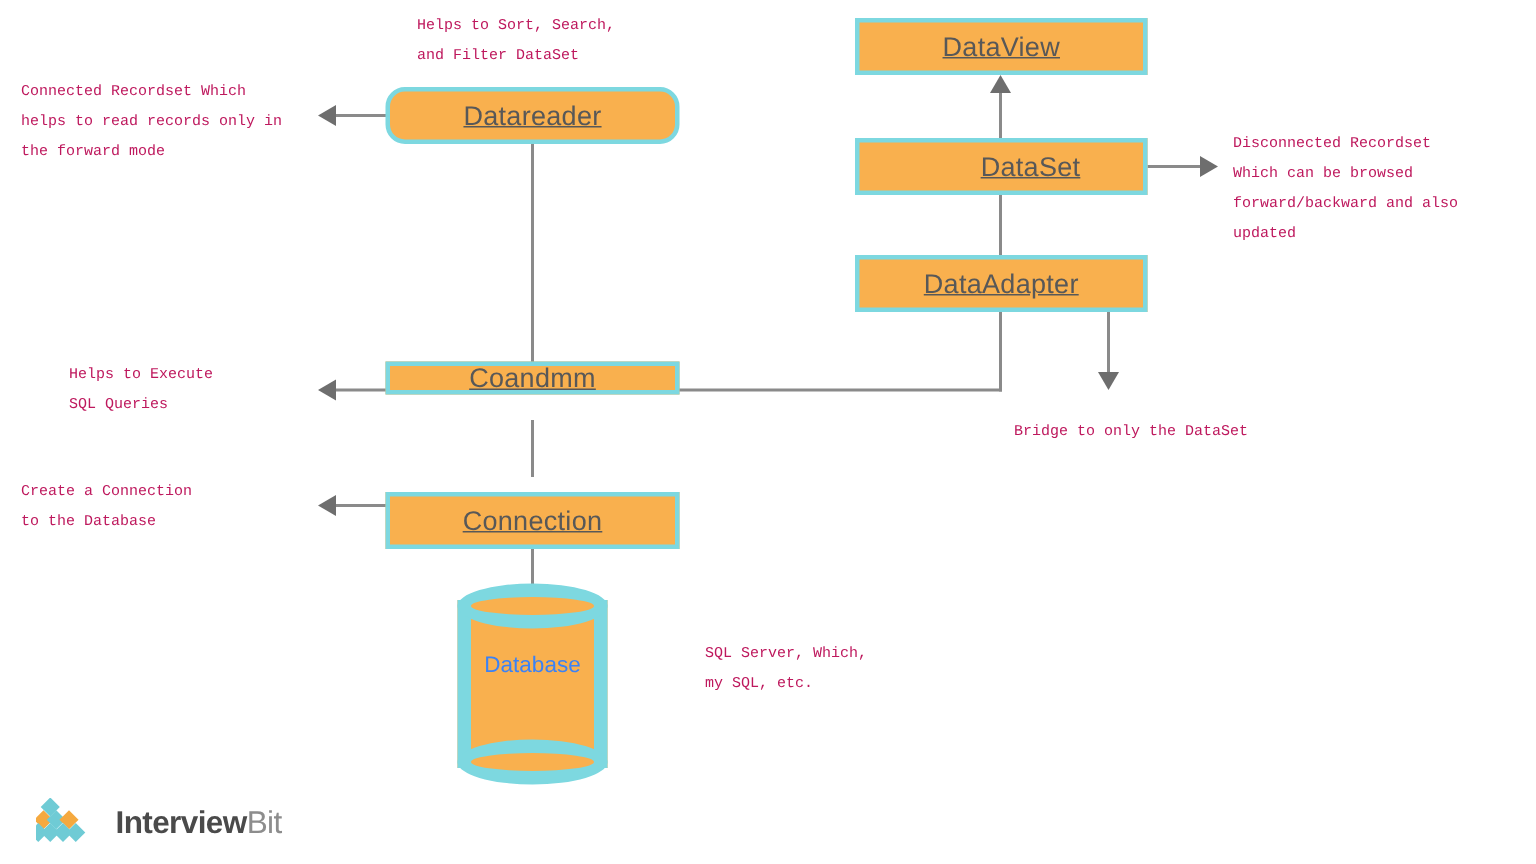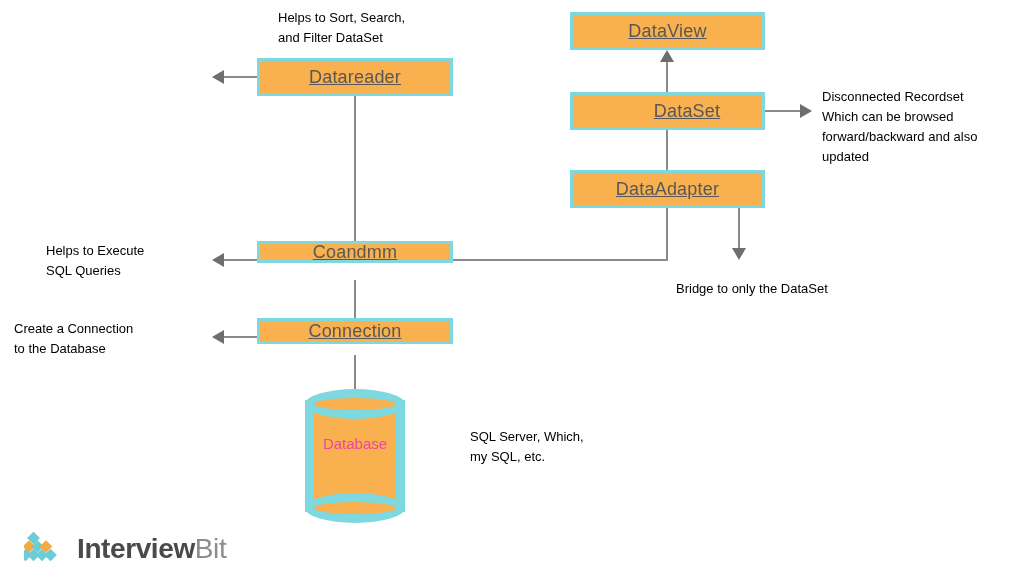--- a/index.html
+++ b/index.html
@@ -33,24 +33,25 @@
     white-space: nowrap;
   }
   .node-label {
     color: #585858;
     font-size: 18px;
     text-decoration: underline;
   }
   
   .note {
     position: absolute;
-    color: #000000;
-    font-size: 13px;
+    color: #be185d;
+    font-size: 10px;
     line-height: 20px;
     white-space: pre-line;
+    font-family: Liberation Mono, monospace;
   }
   
   .line-v {
     position: absolute;
     width: 2px;
     background: #8a8a8a;
   }
   .line-h {
     position: absolute;
     height: 2px;
@@ -121,56 +122,59 @@
     background: #F9B04E;
     border: 9px solid #7DD8E0;
     border-radius: 50%;
   }
   #cyl-text {
     position: absolute;
     left: 0;
     top: 46px;
     width: 100px;
     text-align: center;
-    color: #ec4899;
+    color: #3b82f6;
     font-size: 15px;
     z-index: 4;
   }
   
   #logo {
     position: absolute;
     left: 24px;
     top: 532px;
     display: flex;
     align-items: center;
   }
   #logo-mark {
     width: 44px;
     height: 34px;
     margin-right: 9px;
   }
   #logo-text {
-    font-size: 28px;
+    font-size: 21px;
     letter-spacing: -0.4px;
     color: #4a4a4a;
     font-weight: 700;
   }
   #logo-text .thin {
     font-weight: 400;
     color: #8d8d8d;
   }
 </style>
 </head>
 <body>
 
 <div id="canvas">
 
   <div class="note" style="left:278px; top:8px; width:210px;">Helps to Sort, Search,
 and Filter DataSet</div>
 
+  <div class="note" style="left:14px; top:52px; width:215px;">Connected Recordset Which
+helps to read records only in
+the forward mode</div>
 
   <div class="note" style="left:14px; top:241px; width:200px;margin-left:32px;">Helps to Execute
 SQL Queries</div>
 
   <div class="note" style="left:14px; top:319px; width:200px;">Create a Connection
 to the Database</div>
 
   <div class="note" style="left:822px; top:87px; width:200px;">Disconnected Recordset
 Which can be browsed
 forward/backward and also
@@ -203,29 +207,29 @@
 
   <div class="line-v" style="left:666px; top:58px; height:34px;"></div>
   <div class="arrow arrow-up" style="left:660px; top:50px;"></div>
 
   <div class="line-h" style="left:765px; top:110px; width:36px;"></div>
   <div class="arrow arrow-right" style="left:800px; top:104px;"></div>
 
   <div class="line-v" style="left:738px; top:208px; height:42px;"></div>
   <div class="arrow arrow-down" style="left:732px; top:248px;"></div>
 
-  <div class="node" style="left:257px; top:58px; width:196px; height:38px;">
+  <div class="node" style="left:257px; top:58px; width:196px; height:38px;border-radius:13px;">
     <span class="node-label">Datareader</span>
   </div>
 
   <div class="node" style="left:257px; top:241px; width:196px; height:22px;">
     <span class="node-label">Coandmm</span>
   </div>
 
-  <div class="node" style="left:257px; top:318px; width:196px; height:26px;">
+  <div class="node" style="left:257px; top:328px; width:196px; height:38px;">
     <span class="node-label">Connection</span>
   </div>
 
   <div class="node" style="left:570px; top:12px; width:195px; height:38px;">
     <span class="node-label">DataView</span>
   </div>
 
   <div class="node" style="left:570px; top:92px; width:195px; height:38px;padding-left:39px;">
     <span class="node-label">DataSet</span>
   </div>

